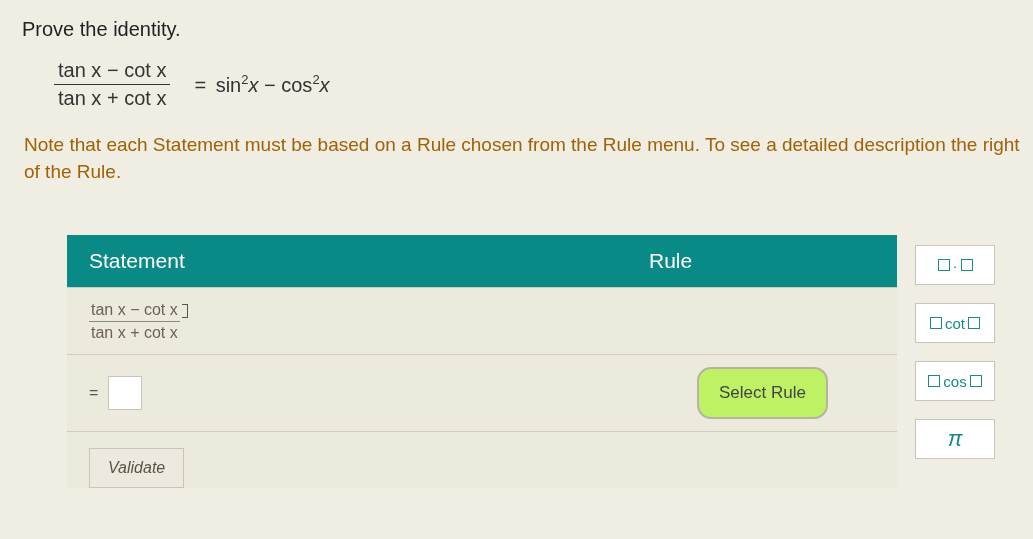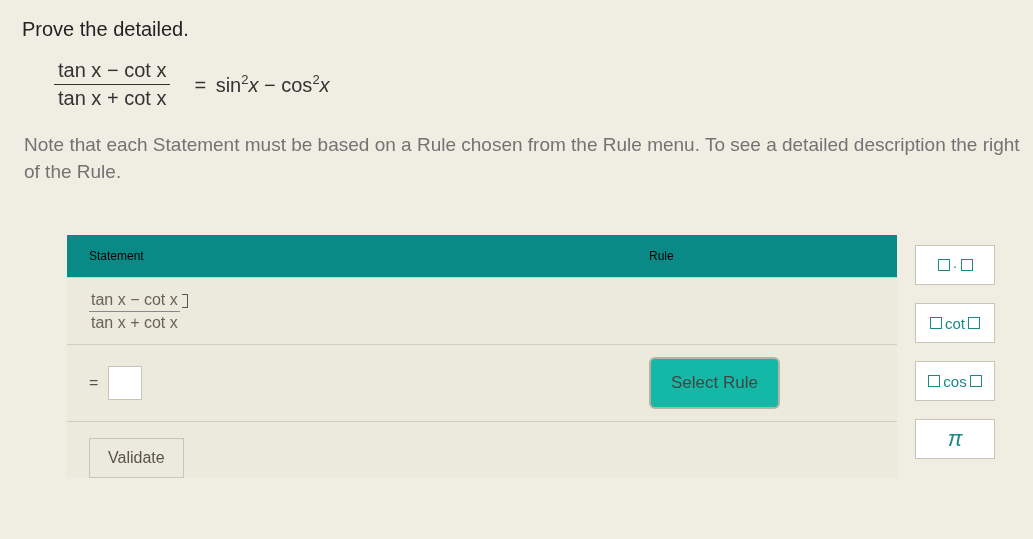--- a/index.html
+++ b/index.html
@@ -35,39 +35,39 @@
     }
     .fraction .num { border-bottom: 1.5px solid #333; padding: 0 4px 2px; }
     .fraction .den { padding: 2px 4px 0; }
     .eq-right {
       margin-left: 24px;
     }
     sup { font-size: 0.65em; vertical-align: super; }
     .italic { font-style: italic; }
     .note {
       font-size: 19px;
-      color: #737373;
+      color: #a16207;
       line-height: 1.4;
       margin-bottom: 50px;
       margin-left: 2px;
     }
     .proof-area {
       display: flex;
       align-items: flex-start;
       padding-left: 45px;
     }
     .proof-table {
       width: 830px;
       border-collapse: collapse;
       background: #ece9dd;
     }
     .proof-header {
       background: #0a8a86;
-      color: #000000;
-      font-size: 12px;
+      color: #ffffff;
+      font-size: 21px;
       margin-top: 36px;
     }
     .proof-header td {
       padding: 14px 22px;
       font-weight: 500;
     }
     .proof-header td:first-child { width: 560px; }
     .proof-row td {
       padding: 12px 22px;
       vertical-align: middle;
@@ -99,40 +99,42 @@
     }
     .eq-sign { margin-right: 10px; font-size: 16px; color: #555; }
     .input-box {
       width: 34px;
       height: 34px;
       background: #fff;
       border: 1px solid #c8c4b7;
       display: inline-block;
     }
     .select-rule-btn {
-      background: #14b8a6;
+      background: #bef264;
       border: 2px solid #b7b2a2;
-      border-radius: 6px;
+      border-radius: 14px;
       padding: 14px 20px;
       font-size: 17px;
       color: #444;
       cursor: pointer;
       font-family: inherit;
+      margin-left: 48px;
     }
     .validate-row td {
       padding: 16px 22px 0;
       border-top: 1px solid #d0ccbe;
     }
     .validate-btn {
       background: #eceade;
       border: 1px solid #c8c4b7;
       padding: 10px 18px;
       font-size: 16px;
       color: #5a5448;
       font-family: inherit;
+      font-style: italic;
     }
     .side-panel {
       margin-left: 18px;
       display: flex;
       flex-direction: column;
       gap: 18px;
       padding-top: 10px;
     }
     .side-btn {
       width: 80px;
@@ -153,21 +155,21 @@
       height: 12px;
       border: 1.5px solid #1a8a86;
       vertical-align: middle;
     }
     .pi-sym { font-size: 22px; font-style: italic; }
   </style>
 </head>
 <body>
 
 <div class="main-content">
-  <div class="title">Prove the detailed.</div>
+  <div class="title">Prove the identity.</div>
 
   <div class="identity">
     <span class="fraction">
       <span class="num">tan x − cot x</span>
       <span class="den">tan x + cot x</span>
     </span>
     <span class="eq-right">
       <span>=</span>
       <span style="margin-left:4px">sin<sup>2</sup><span class="italic">x</span> − cos<sup>2</sup><span class="italic">x</span></span>
     </span>

